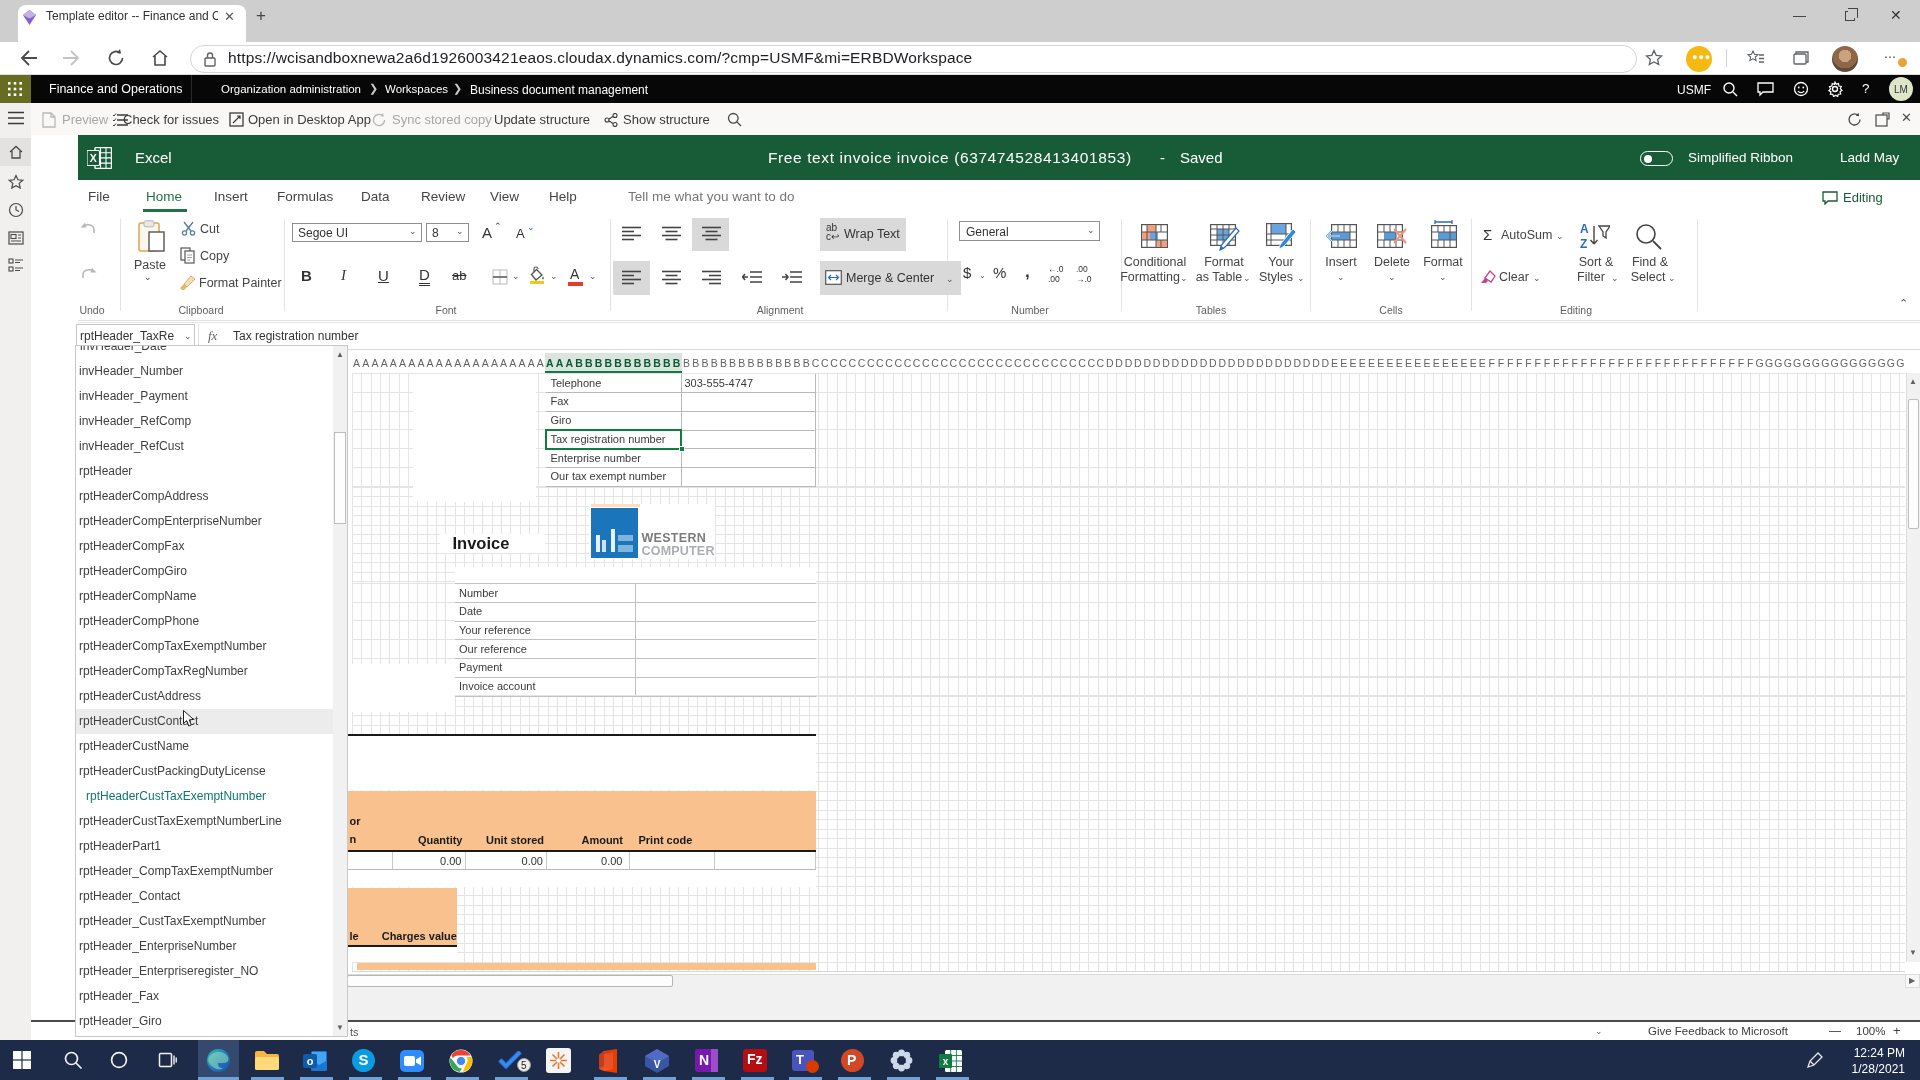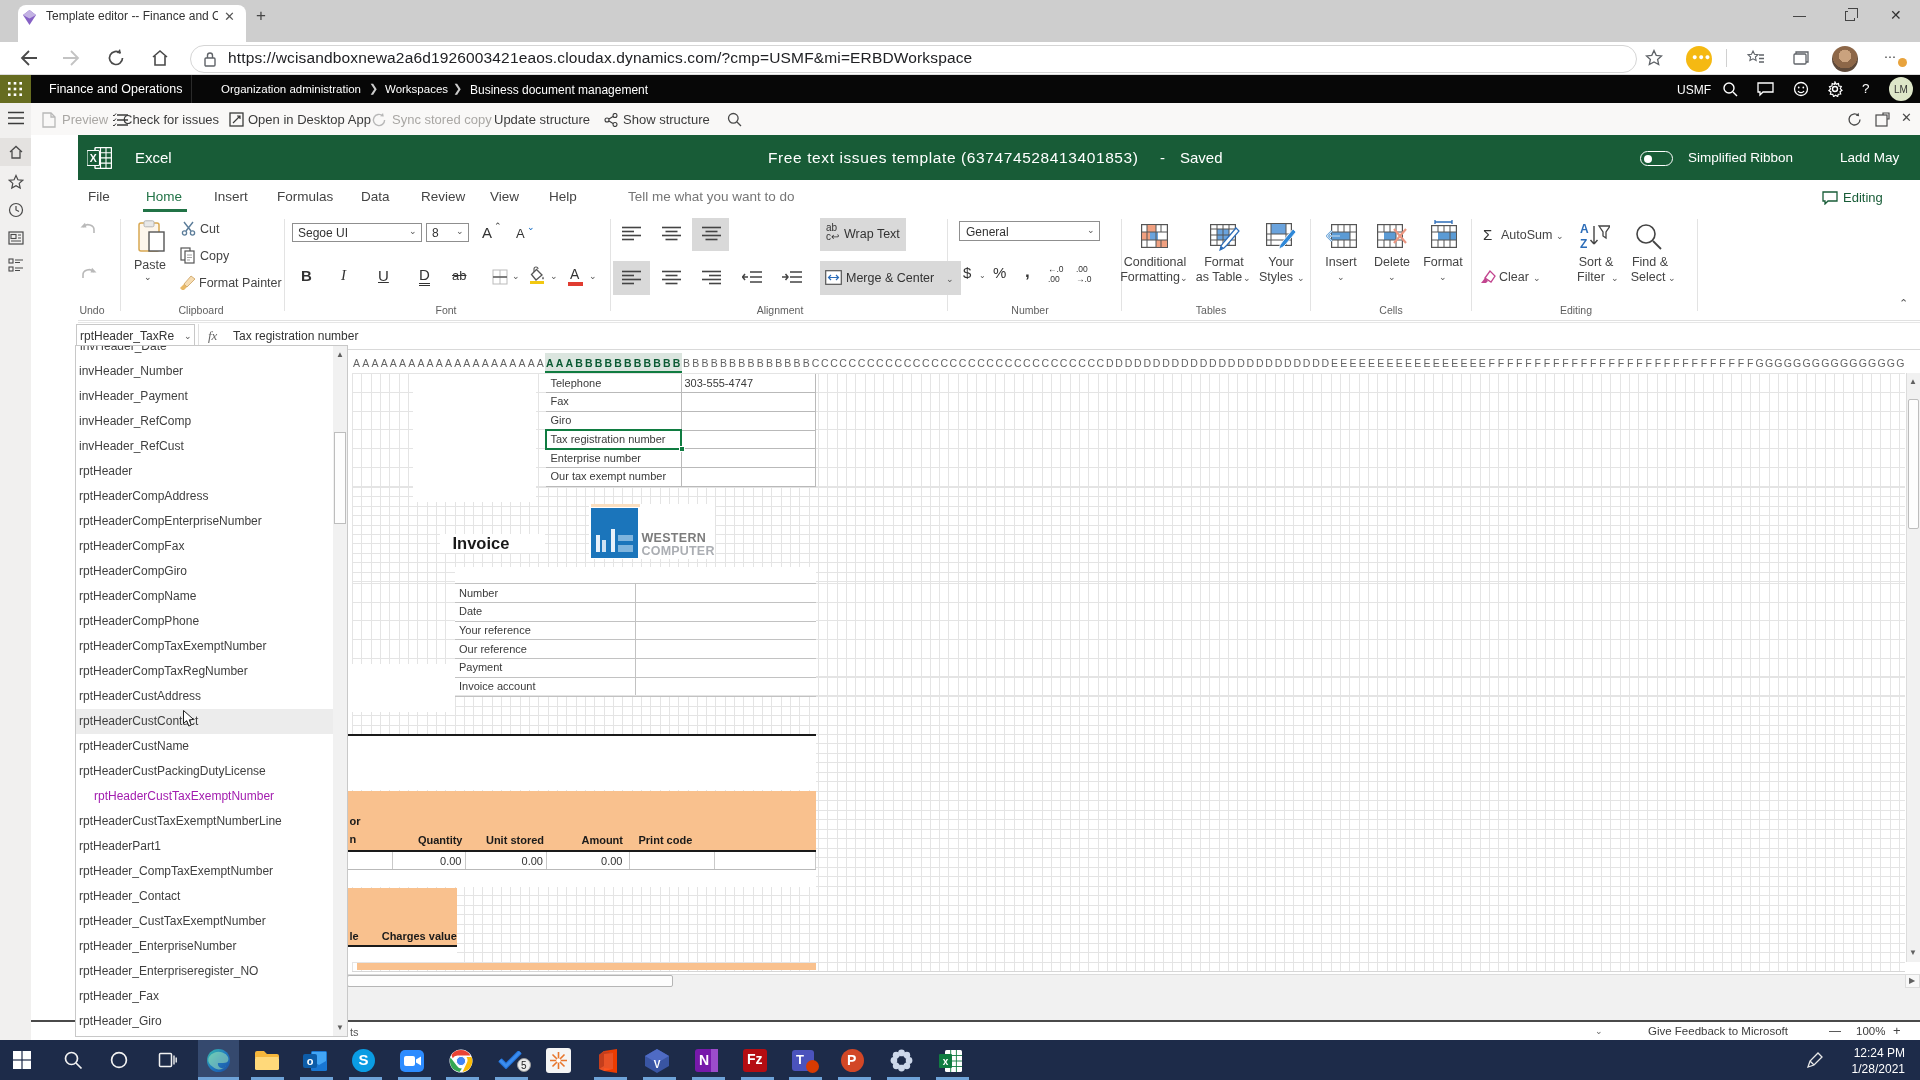--- a/index.html
+++ b/index.html
@@ -176,21 +176,21 @@
 
 <div class="ab" style="left:78px;top:135px;width:1842px;height:45px;background:#185c37"></div>
 <div class="ab" style="left:31px;top:135px;width:47px;height:905px;background:#fff"></div>
 <svg class="ab" style="left:87px;top:147px" width="25" height="22" viewBox="0 0 25 22">
  <rect x="8" y="0.5" width="16.5" height="21" rx="1" fill="none" stroke="#fff" stroke-width="1.4"></rect>
  <path d="M8 5.7 H24.5 M8 10.9 H24.5 M8 16.1 H24.5 M13.5 0.5 V21.5 M19 0.5 V21.5" stroke="#fff" stroke-width="1.1"></path>
  <rect x="0" y="3.5" width="12.5" height="15" rx="1" fill="#185c37" stroke="#fff" stroke-width="1.1"></rect>
  <text x="6.2" y="15" font-size="10.5" font-weight="bold" fill="#fff" text-anchor="middle" font-family="Liberation Sans,sans-serif">X</text>
 </svg>
 <div class="tx" style="left:135px;top:149px;font-size:15px;color:#fff">Excel</div>
-<div class="tx" style="left:768px;top:149px;font-size:15.5px;letter-spacing:0.6px;color:#fff">Free text issues template (637474528413401853)</div>
+<div class="tx" style="left:768px;top:149px;font-size:15.5px;letter-spacing:0.6px;color:#fff">Free text invoice invoice (637474528413401853)</div>
 <div class="tx" style="left:1160px;top:149px;font-size:15px;color:#fff">-</div>
 <div class="tx" style="left:1180px;top:149px;font-size:15px;color:#fff">Saved</div>
 <div class="ab" style="left:1640px;top:151px;width:33px;height:15px;border:1.5px solid #fff;border-radius:8px"></div>
 <div class="ab" style="left:1644px;top:154.5px;width:8px;height:8px;border-radius:50%;background:#fff"></div>
 <div class="tx" style="left:1688px;top:150px;font-size:13.5px;color:#fff">Simplified Ribbon</div>
 <div class="tx" style="left:1840px;top:150px;font-size:13.5px;color:#fff">Ladd May</div>
 <div class="ab" style="left:78px;top:180px;width:1842px;height:33px;background:#fff"></div>
 <div class="tx" style="left:88px;top:189px;font-size:13.5px;color:#444">File</div>
 <div class="tx" style="left:146px;top:189px;font-size:13.5px;color:#217346">Home</div>
 <div class="tx" style="left:214px;top:189px;font-size:13.5px;color:#444">Insert</div>
@@ -748,21 +748,21 @@
 <div class="tx" style="left:79px;top:564px;font-size:12px;color:#3f3f3f">rptHeaderCompGiro</div>
 <div class="tx" style="left:79px;top:589px;font-size:12px;color:#3f3f3f">rptHeaderCompName</div>
 <div class="tx" style="left:79px;top:614px;font-size:12px;color:#3f3f3f">rptHeaderCompPhone</div>
 <div class="tx" style="left:79px;top:639px;font-size:12px;color:#3f3f3f">rptHeaderCompTaxExemptNumber</div>
 <div class="tx" style="left:79px;top:664px;font-size:12px;color:#3f3f3f">rptHeaderCompTaxRegNumber</div>
 <div class="tx" style="left:79px;top:689px;font-size:12px;color:#3f3f3f">rptHeaderCustAddress</div>
 <div class="ab" style="left:75.5px;top:709px;width:257px;height:25px;background:#ececec"></div>
 <div class="tx" style="left:79px;top:714px;font-size:12px;color:#3f3f3f">rptHeaderCustContact</div>
 <div class="tx" style="left:79px;top:739px;font-size:12px;color:#3f3f3f">rptHeaderCustName</div>
 <div class="tx" style="left:79px;top:764px;font-size:12px;color:#3f3f3f">rptHeaderCustPackingDutyLicense</div>
-<div class="tx" style="left:94px;top:789px;font-size:12px;color:#a21caf">rptHeaderCustTaxExemptNumber</div>
+<div class="tx" style="left:86px;top:789px;font-size:12px;color:#0f766e">rptHeaderCustTaxExemptNumber</div>
 <div class="tx" style="left:79px;top:814px;font-size:12px;color:#3f3f3f">rptHeaderCustTaxExemptNumberLine</div>
 <div class="tx" style="left:79px;top:839px;font-size:12px;color:#3f3f3f">rptHeaderPart1</div>
 <div class="tx" style="left:79px;top:864px;font-size:12px;color:#3f3f3f">rptHeader_CompTaxExemptNumber</div>
 <div class="tx" style="left:79px;top:889px;font-size:12px;color:#3f3f3f">rptHeader_Contact</div>
 <div class="tx" style="left:79px;top:914px;font-size:12px;color:#3f3f3f">rptHeader_CustTaxExemptNumber</div>
 <div class="tx" style="left:79px;top:939px;font-size:12px;color:#3f3f3f">rptHeader_EnterpriseNumber</div>
 <div class="tx" style="left:79px;top:964px;font-size:12px;color:#3f3f3f">rptHeader_Enterpriseregister_NO</div>
 <div class="tx" style="left:79px;top:989px;font-size:12px;color:#3f3f3f">rptHeader_Fax</div>
 <div class="tx" style="left:79px;top:1014px;font-size:12px;color:#3f3f3f">rptHeader_Giro</div>
 

